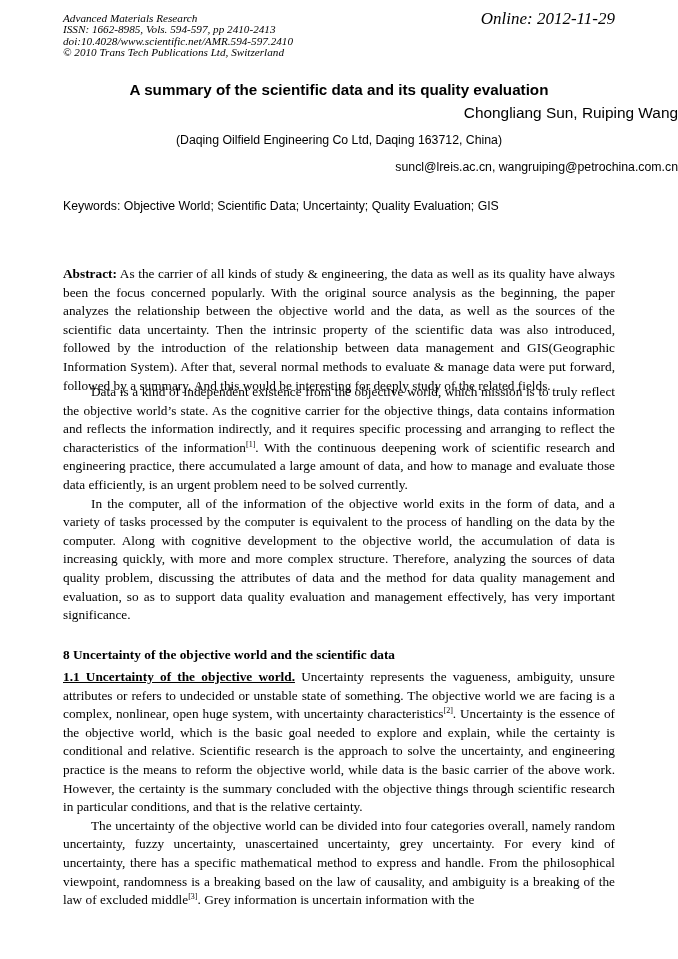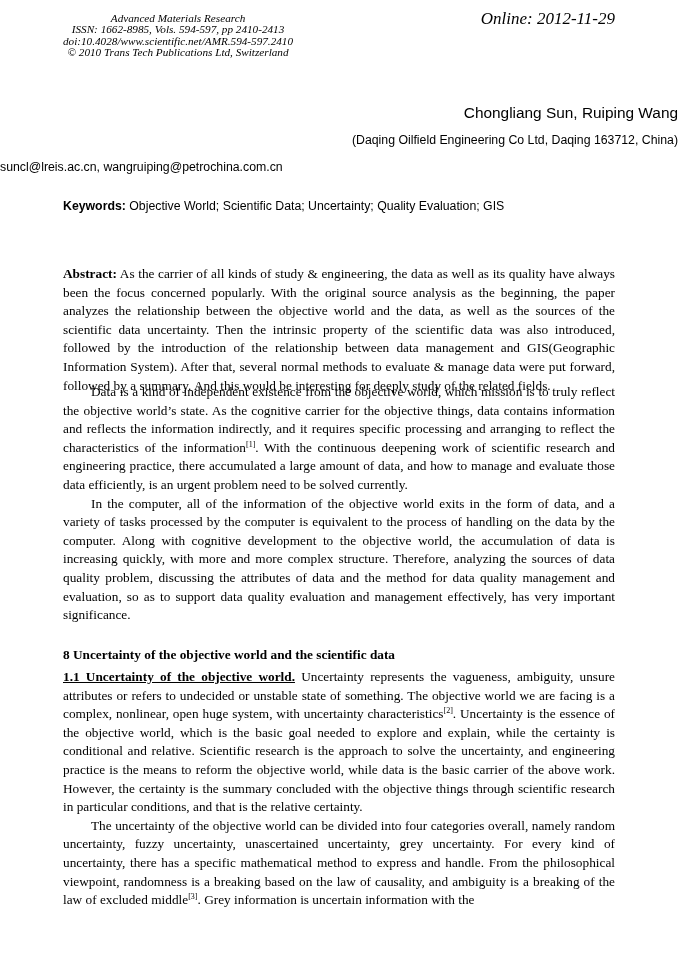--- a/index.html
+++ b/index.html
@@ -1,47 +1,47 @@
 <!DOCTYPE html>
 <html><head>
 <meta charset="utf-8">
 <style>
   html, body { margin: 0; padding: 0; background: #ffffff; }
   body { width: 678px; height: 959px; position: relative; overflow: hidden; color: #000; }
   .page { position: absolute; left: 0; top: 0; width: 678px; height: 959px; }
   .header-left {
     position: absolute; left: 63px; top: 13px;
-    font-family: "Liberation Serif", serif; font-style: italic; font-size: 11.2px; line-height: 11.3px; text-align: center;
+    font-family: "Liberation Serif", serif; font-style: italic; font-size: 11.2px; line-height: 11.3px;
   }
   .header-left div { white-space: nowrap; }
   .header-right {
     position: absolute; right: 63px; top: 13px;
     font-family: "Liberation Serif", serif; font-style: italic; font-size: 17px; line-height: 11.3px;
   }
   .title {
     position: absolute; left: 0; width: 678px; top: 81px; text-align: center;
     font-family: "Liberation Sans", sans-serif; font-weight: bold; font-size: 15.2px;
   }
   .authors {
     position: absolute; left: 0; width: 678px; top: 104px; text-align: right;
     font-family: "Liberation Sans", sans-serif; font-size: 15.4px;
   }
   .affiliation {
-    position: absolute; left: 0; width: 678px; top: 133px; text-align: right;
+    position: absolute; left: 0; width: 678px; top: 133px; text-align: center;
     font-family: "Liberation Sans", sans-serif; font-size: 12.3px;
   }
   .emails {
-    position: absolute; left: 0; width: 678px; top: 160px; text-align: left;
+    position: absolute; left: 0; width: 678px; top: 160px; text-align: right;
     font-family: "Liberation Sans", sans-serif; font-size: 12.3px;
   }
   .keywords {
     position: absolute; left: 63px; width: 552px; top: 199px;
     font-family: "Liberation Sans", sans-serif; font-size: 12.3px;
   }
-  .keywords b { font-weight: bold; text-align: right; }
+  .keywords b { font-weight: normal; text-align: right; }
   .body-block {
     position: absolute; left: 63px; width: 552px;
     font-family: "Liberation Serif", serif; font-size: 13.3px; line-height: 18.6px;
     text-align: justify;
   }
   .body-block p { margin: 0; }
   .indent { text-indent: 28px; }
   sup { font-size: 8px; line-height: 0; vertical-align: 5px; }
   .abstract { top: 223px; margin-top: 42px; }
   .intro { top: 383px; }
@@ -58,20 +58,21 @@
 <div class="page">
 
   <div class="header-left">
     <div>Advanced Materials Research</div>
     <div>ISSN: 1662-8985, Vols. 594-597, pp 2410-2413</div>
     <div>doi:10.4028/www.scientific.net/AMR.594-597.2410</div>
     <div>© 2010 Trans Tech Publications Ltd, Switzerland</div>
   </div>
   <div class="header-right">Online: 2012-11-29</div>
 
+  <div class="title">A summary of the scientific data and its quality evaluation</div>
   <div class="authors">Chongliang Sun, Ruiping Wang</div>
   <div class="affiliation">(Daqing Oilfield Engineering Co Ltd, Daqing 163712, China)</div>
   <div class="emails">suncl@lreis.ac.cn, wangruiping@petrochina.com.cn</div>
 
   <div class="keywords"><b>Keywords:</b><span> Objective World; Scientific Data; Uncertainty; Quality Evaluation; GIS</span></div>
 
   <div class="body-block abstract">
     <p><b>Abstract:</b><span> As the carrier of all kinds of study &amp; engineering, the data as well as its quality have always been the focus concerned popularly. With the original source analysis as the beginning, the paper analyzes the relationship between the objective world and the data, as well as the sources of the scientific data uncertainty. Then the intrinsic property of the scientific data was also introduced, followed by the introduction of the relationship between data management and GIS(Geographic Information System). After that, several normal methods to evaluate &amp; manage data were put forward, followed by a summary. And this would be interesting for deeply study of the related fields.</span></p>
   </div>
 

